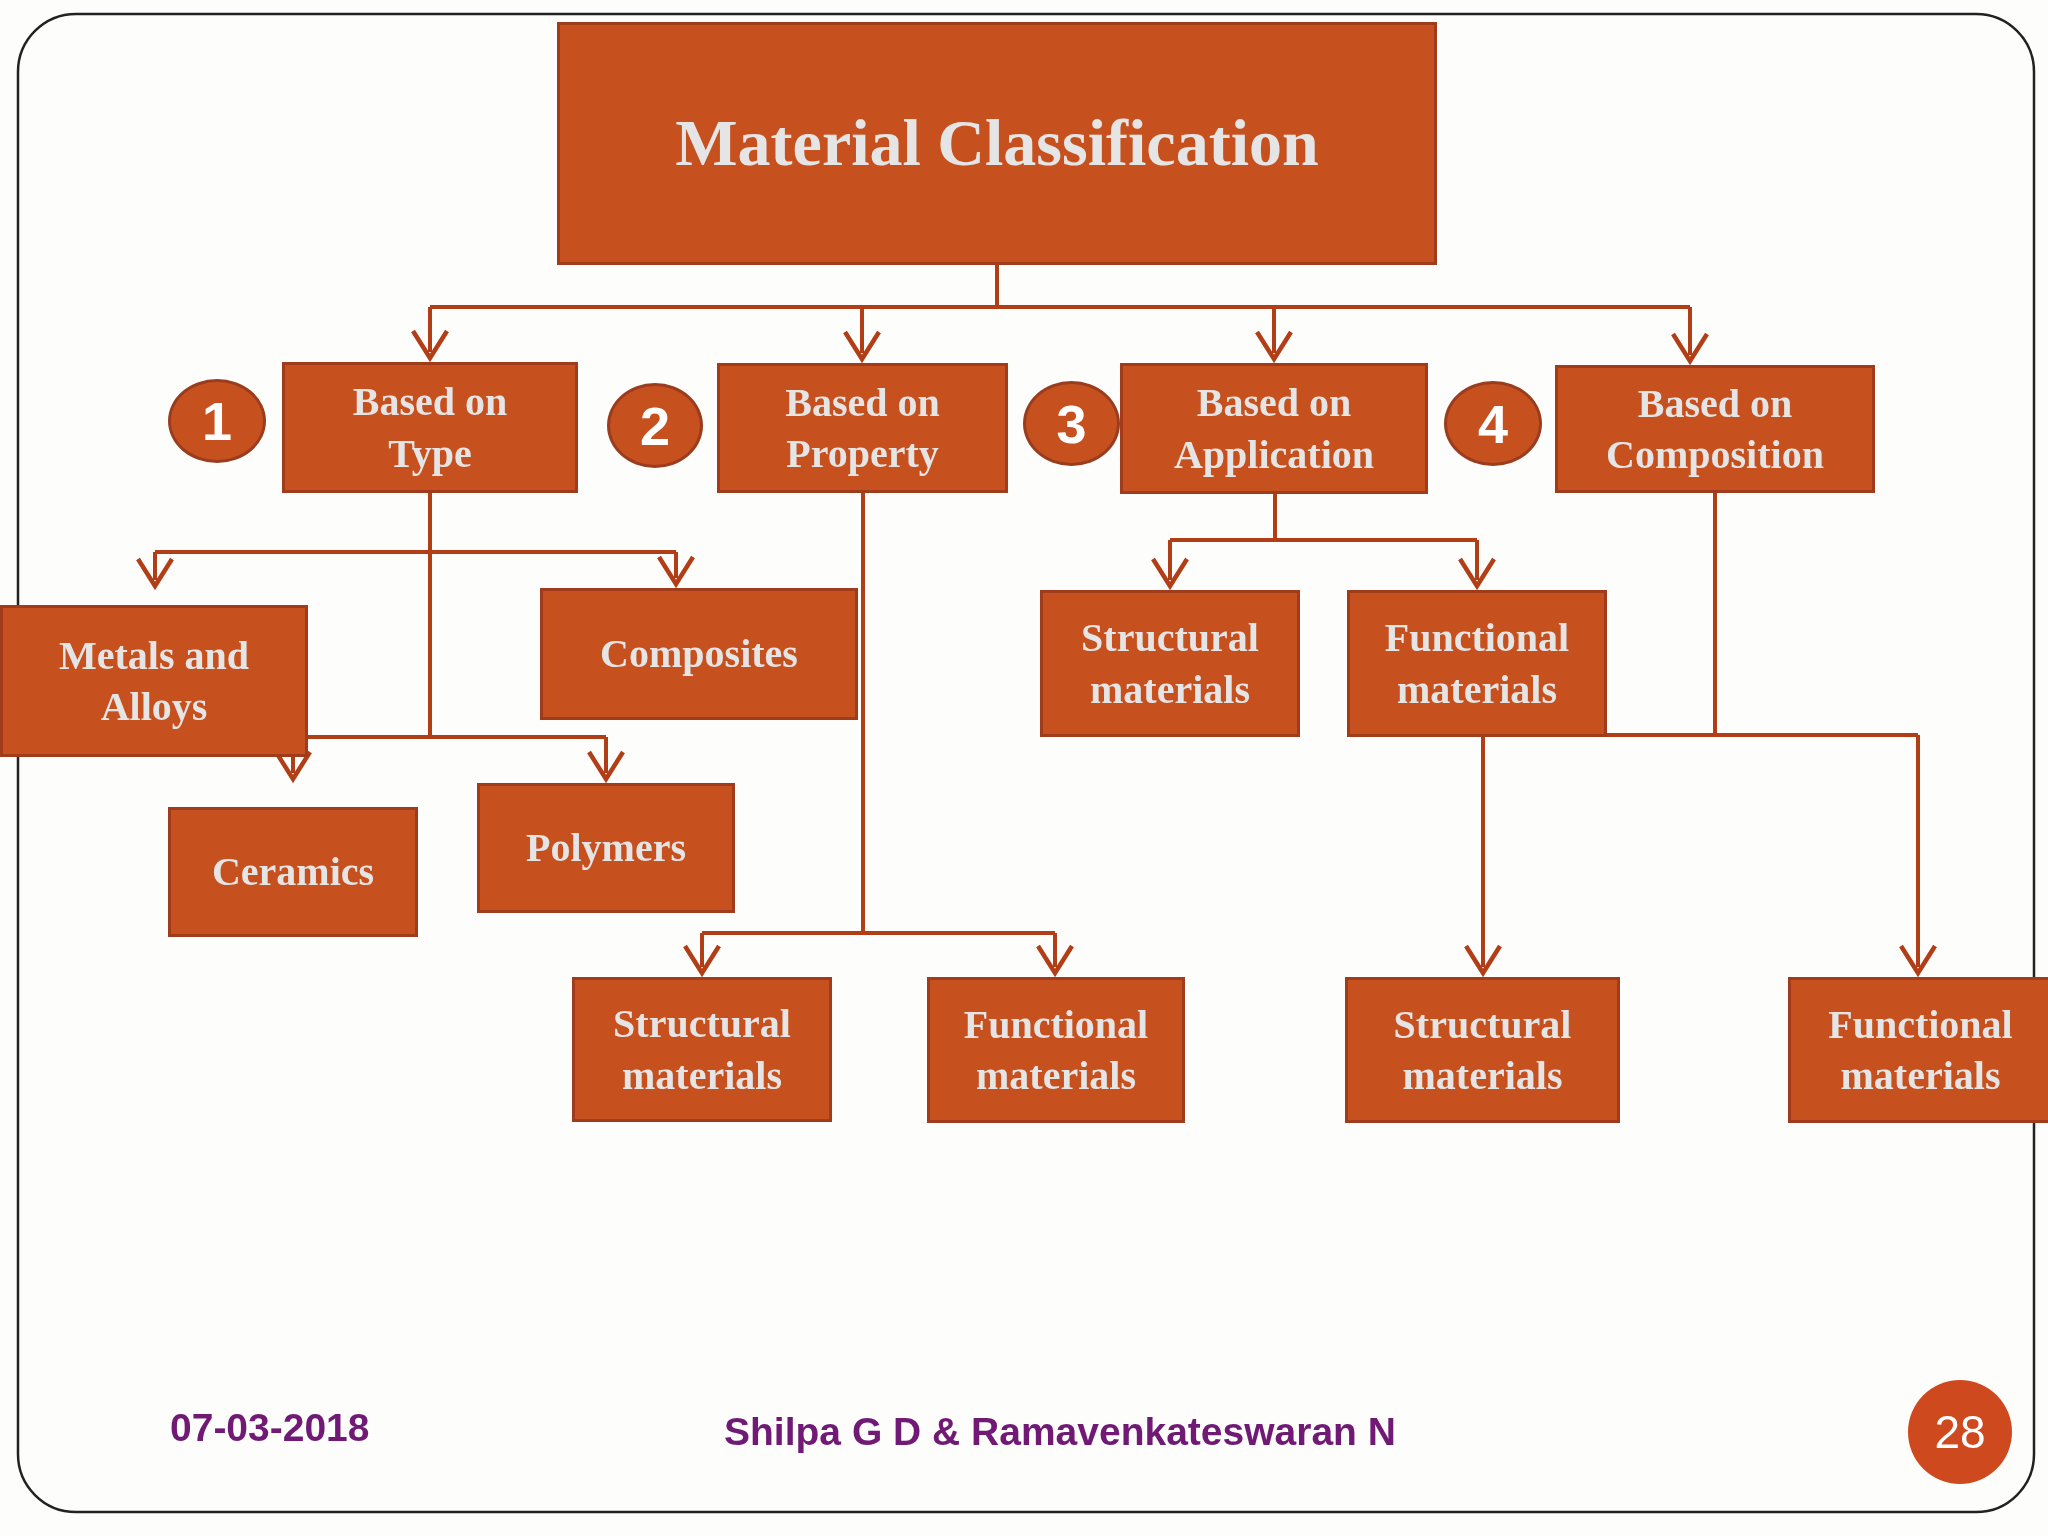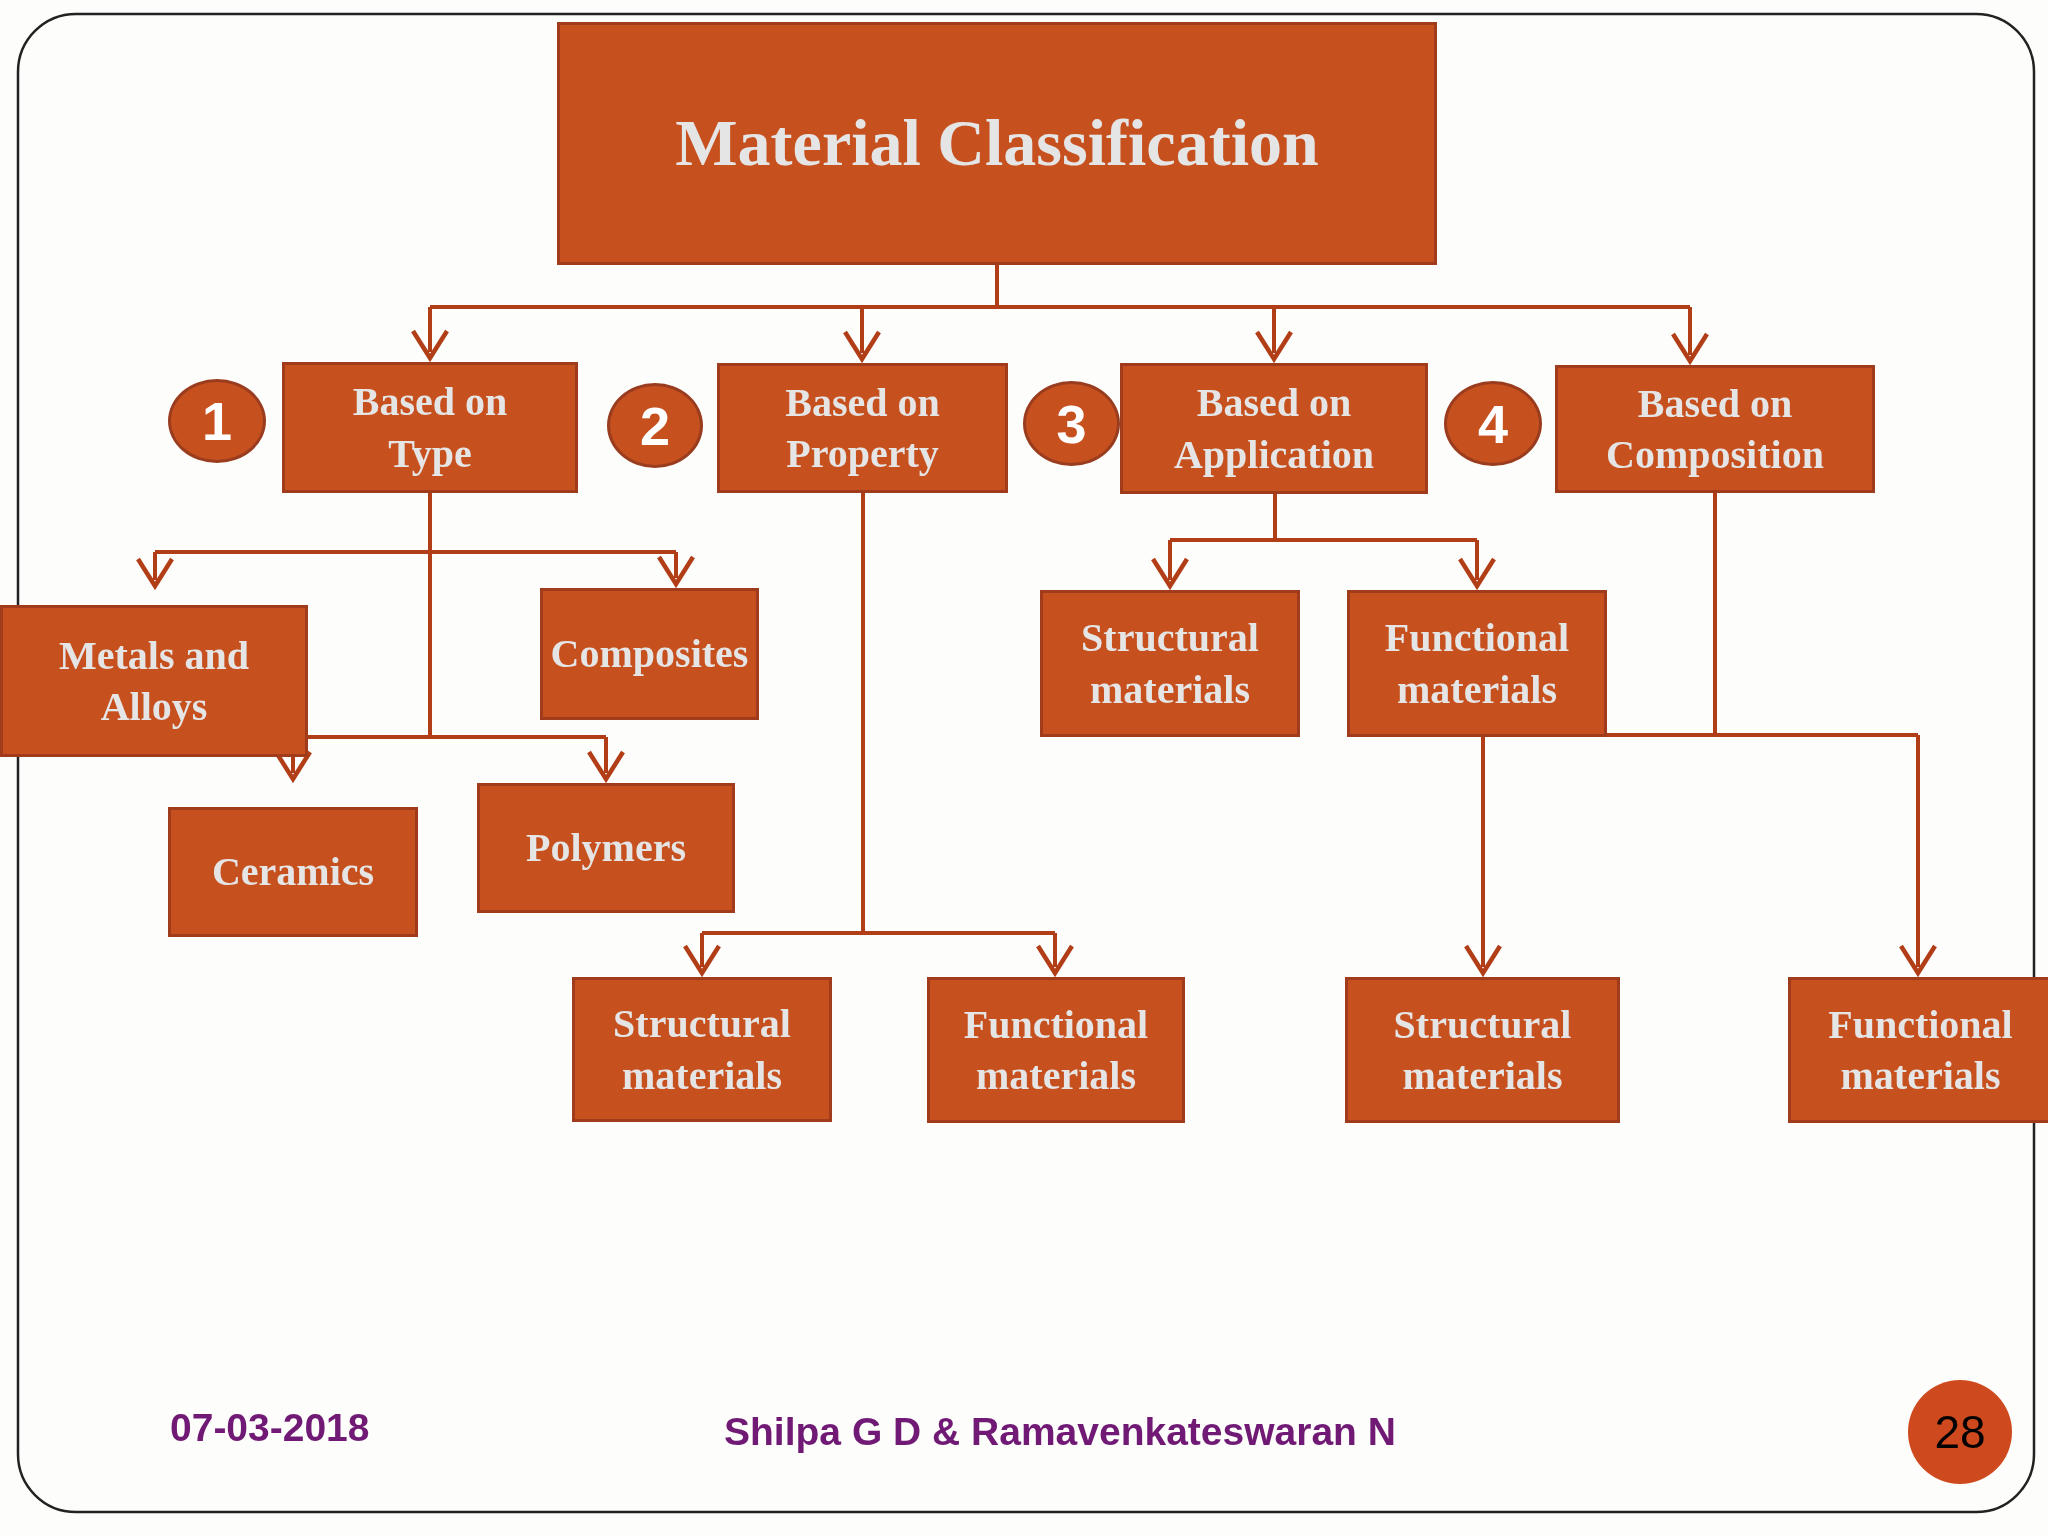--- a/index.html
+++ b/index.html
@@ -22,21 +22,21 @@
     border-radius:50%;display:flex;align-items:center;justify-content:center;
     color:#ffffff;font-family:"Liberation Sans", sans-serif;font-weight:bold;
     font-size:54px;box-sizing:border-box;
   }
   .footer-text{
     position:absolute;z-index:3;color:#701a75;font-family:"Liberation Sans", sans-serif;
     font-weight:bold;font-size:39px;white-space:nowrap;
   }
   .page-badge{
     position:absolute;z-index:4;background:#CE4A1E;border-radius:50%;
-    display:flex;align-items:center;justify-content:center;color:#000000;
+    display:flex;align-items:center;justify-content:center;color:#ffffff;
     font-family:"Liberation Sans", sans-serif;font-size:46px;box-sizing:border-box;
   }
 </style>
 </head>
 <body>
 
 <div id="stage">
 
   <svg class="slide-border" width="2048" height="1536">
     <rect x="18" y="14" width="2016" height="1498" rx="58" ry="58" fill="none" stroke="#222222" stroke-width="2.5"></rect>
@@ -67,21 +67,21 @@
 Type</div>
   <div class="node" style="left:717px;top:363px;width:291px;height:130px;">Based on
 Property</div>
   <div class="node" style="left:1120px;top:363px;width:308px;height:131px;">Based on
 Application</div>
   <div class="node" style="left:1555px;top:365px;width:320px;height:128px;">Based on
 Composition</div>
 
   <div class="node" style="left:0px;top:605px;width:308px;height:152px;">Metals and
 Alloys</div>
-  <div class="node" style="left:540px;top:588px;width:219px;height:132px;">Composites</div>
+  <div class="node" style="left:540px;top:588px;width:318px;height:132px;">Composites</div>
   <div class="node" style="left:168px;top:783px;width:250px;height:130px;margin-top:24px;">Ceramics</div>
   <div class="node" style="left:477px;top:783px;width:258px;height:130px;">Polymers</div>
 
   <div class="node" style="left:1040px;top:590px;width:260px;height:147px;">Structural
 materials</div>
   <div class="node" style="left:1347px;top:590px;width:260px;height:147px;">Functional
 materials</div>
 
   <div class="node" style="left:572px;top:977px;width:260px;height:145px;">Structural
 materials</div>

